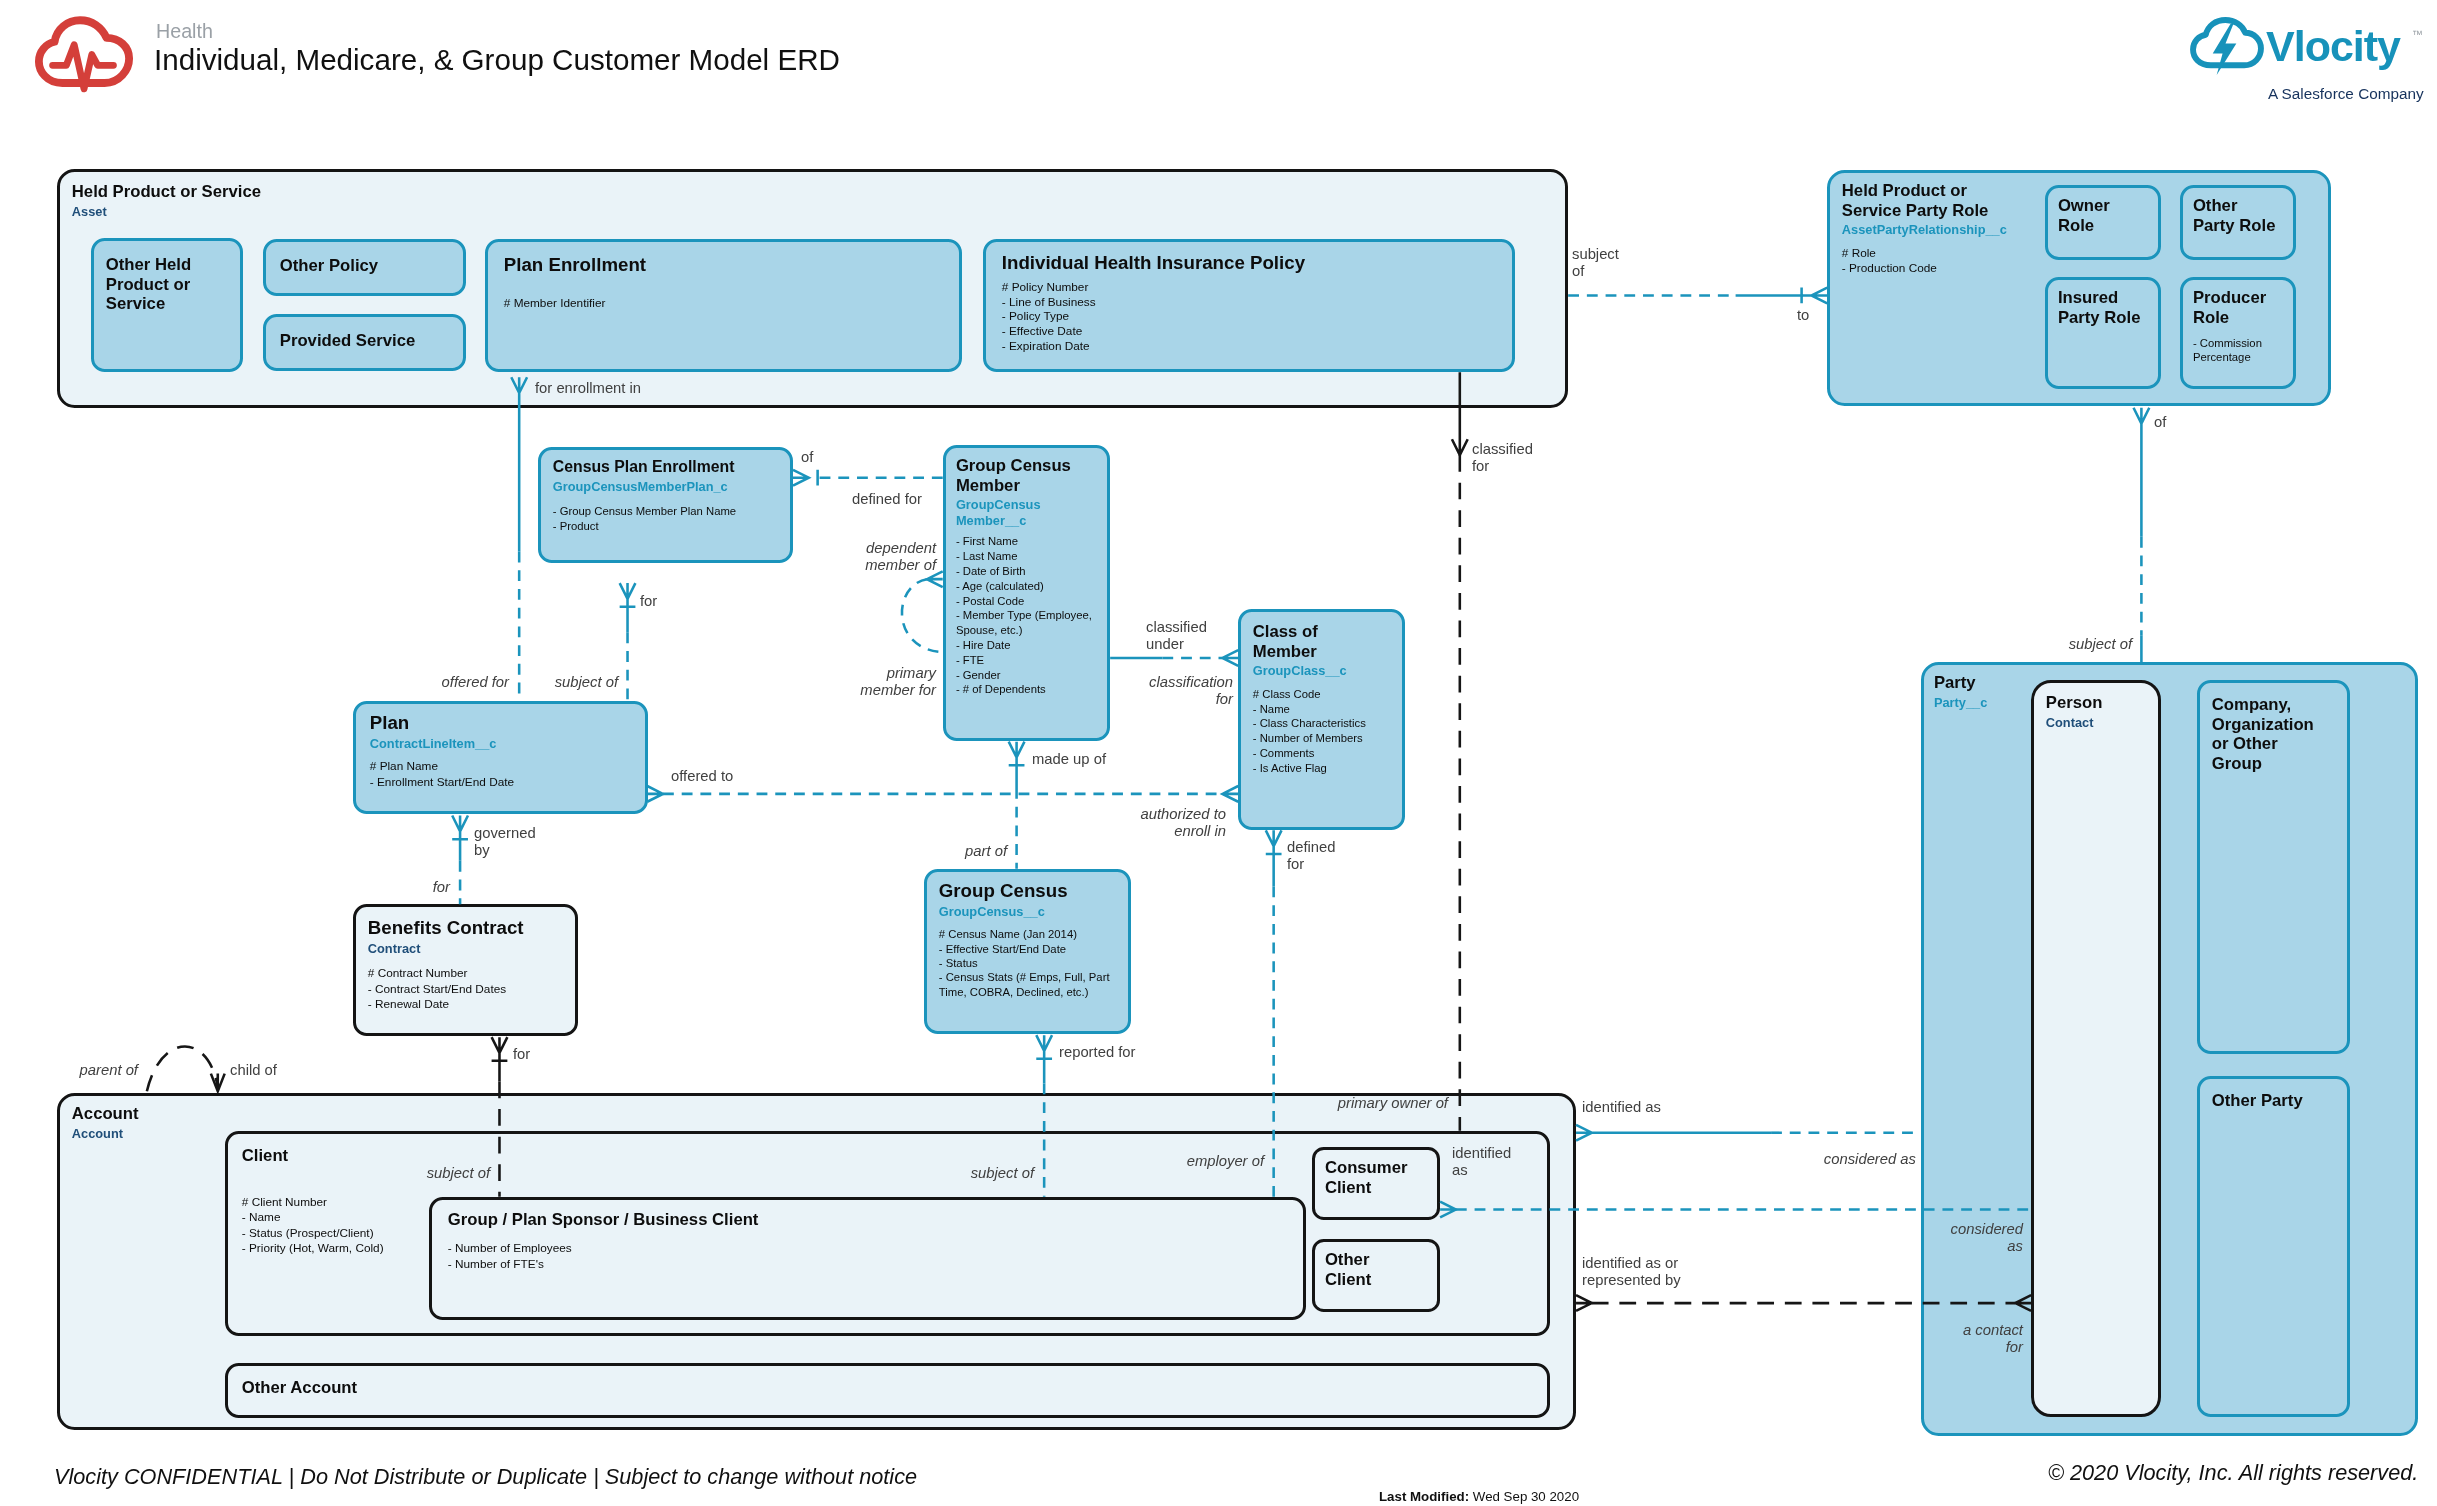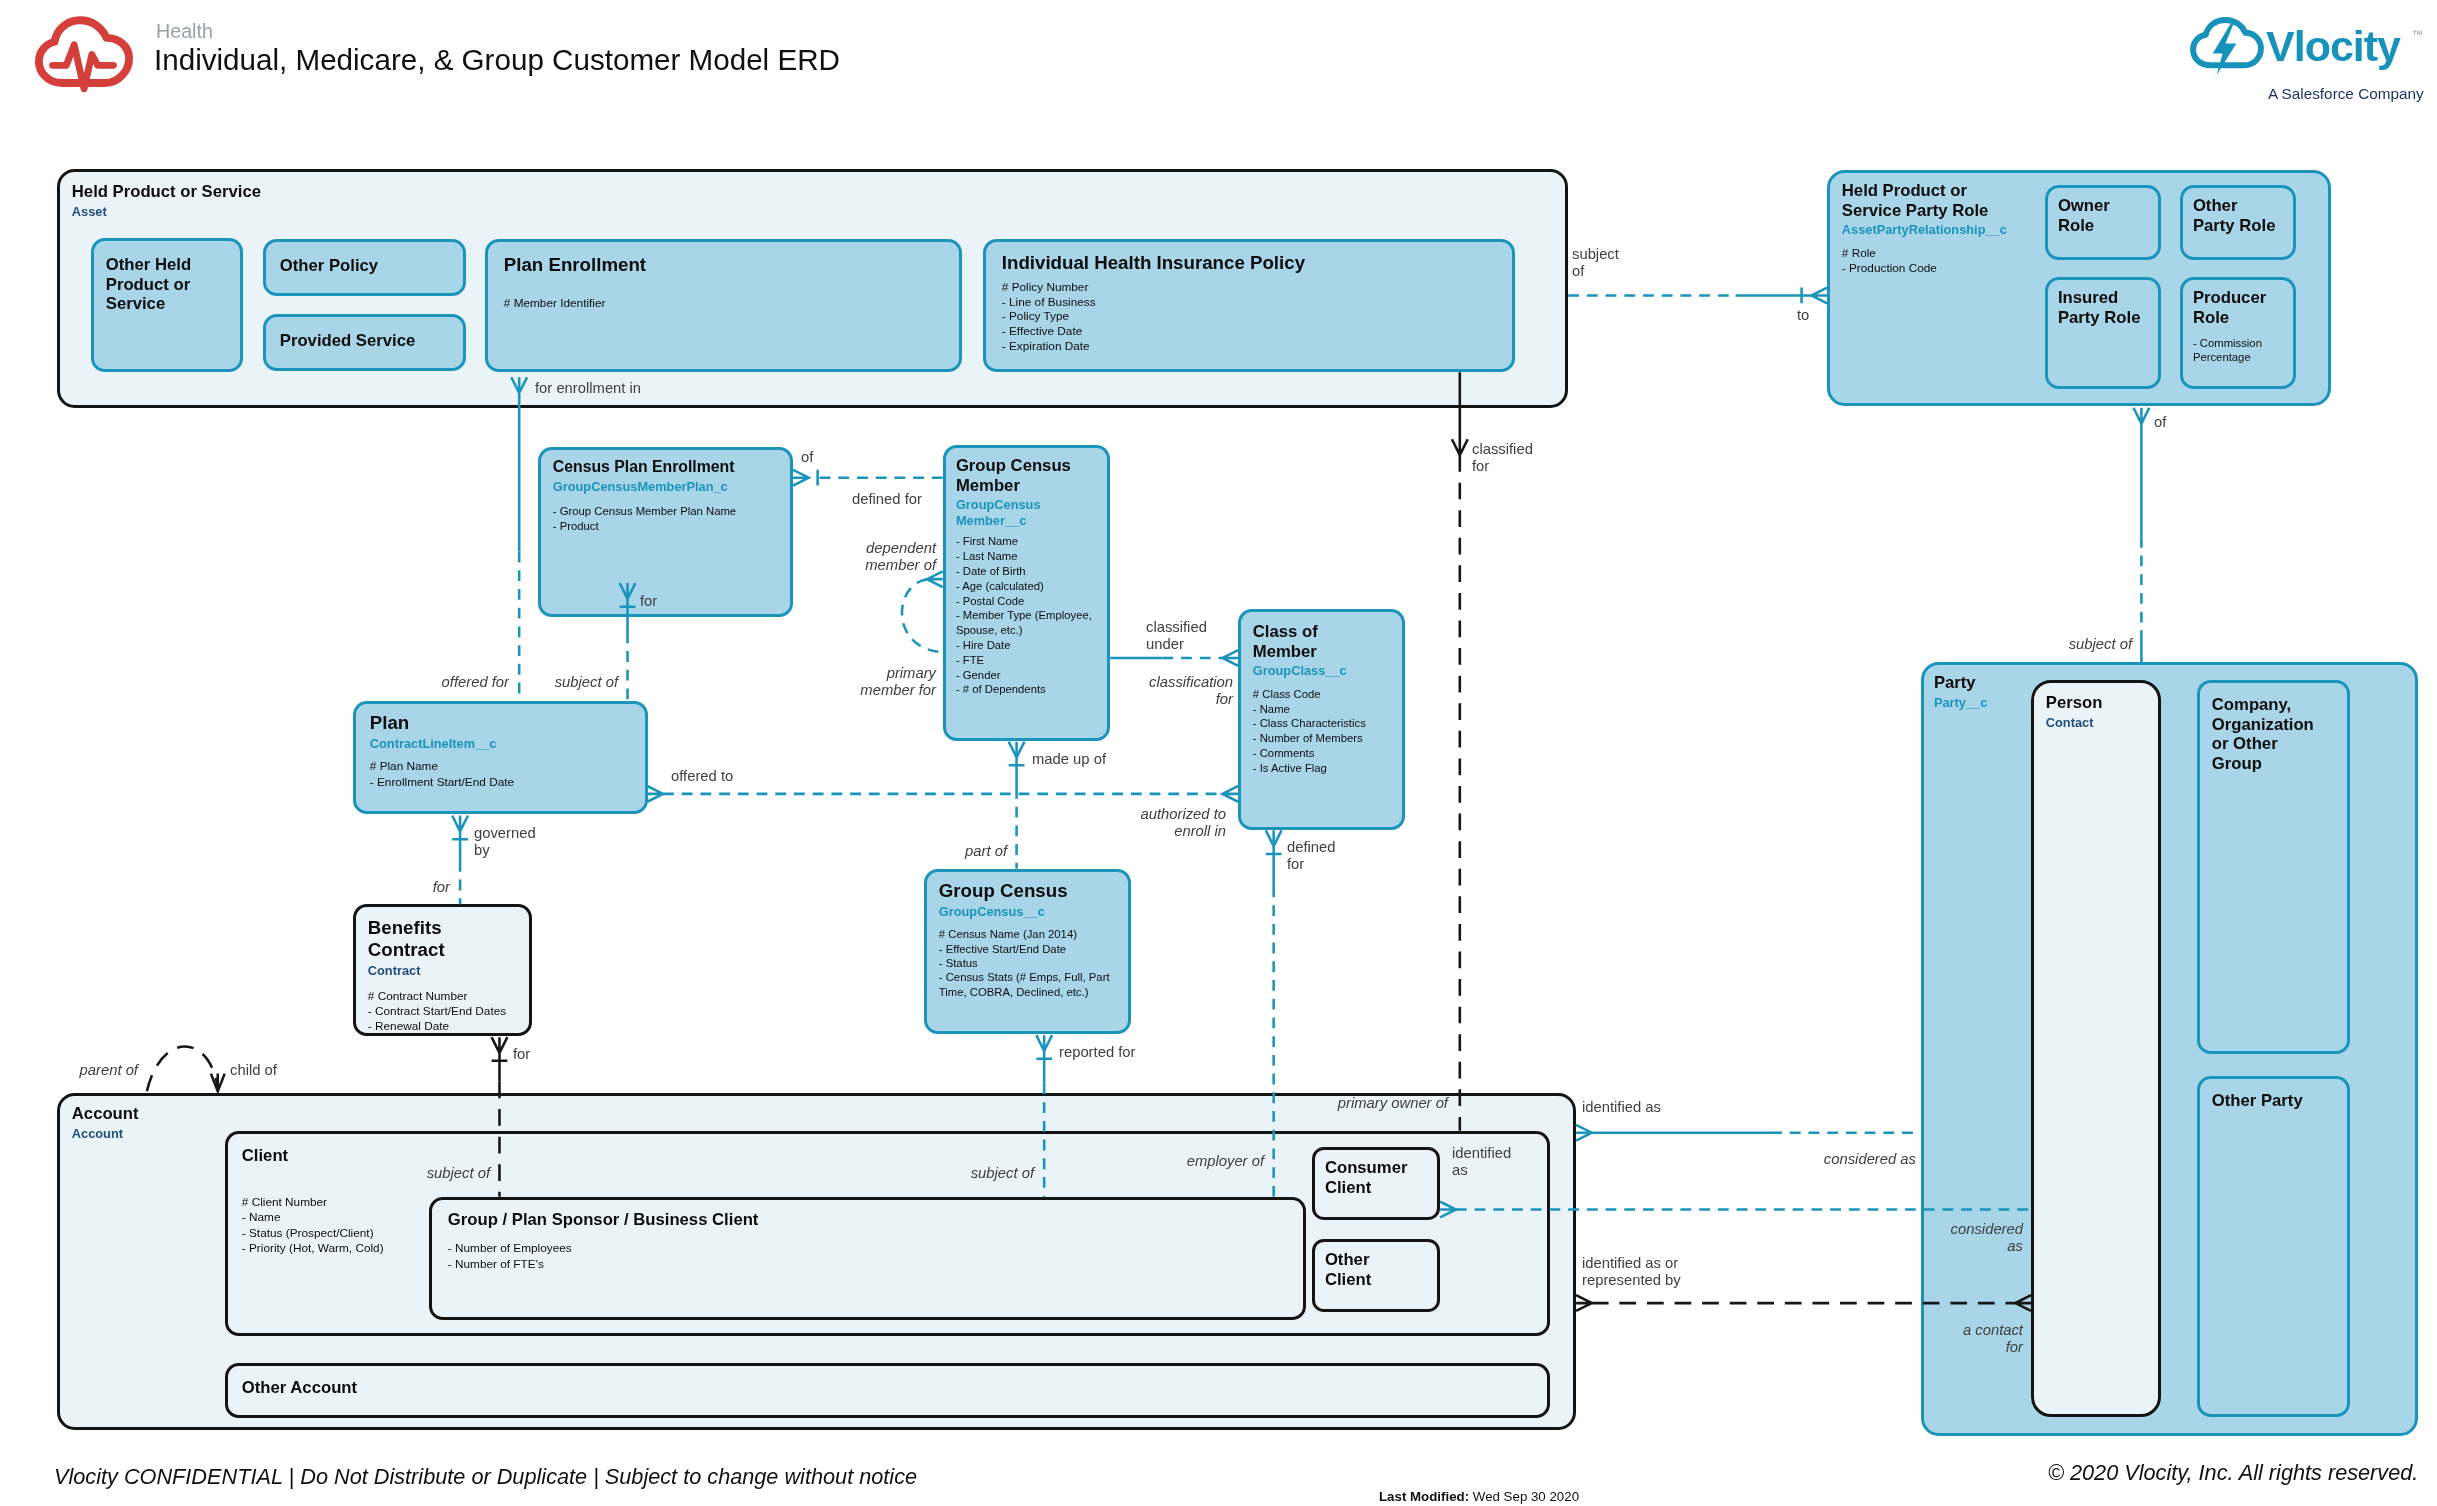--- a/index.html
+++ b/index.html
@@ -117,21 +117,21 @@
     <div class="t">Insured
 Party Role</div>
   </div>
   <div class="ent teal" style="left:2180px;top:277px;width:116px;height:112px;padding:7.9px 9.9px">
     <div class="t">Producer
 Role</div>
     <div class="attrs" style="margin-top:9.9px;font-size:11.3px;line-height:13.8px">- Commission
 Percentage</div>
   </div>
 
-  <div class="ent teal" style="left:538px;top:447px;width:255px;height:170px;padding:7.9px 11.8px">
+  <div class="ent teal" style="left:538px;top:447px;width:255px;height:116px;padding:7.9px 11.8px">
     <div class="t md">Census Plan Enrollment</div>
     <div class="sub tl">GroupCensusMemberPlan_c</div>
     <div class="attrs" style="margin-top:9.9px;font-size:11.3px">- Group Census Member Plan Name
 - Product</div>
   </div>
 
   <div class="ent teal" style="left:943px;top:445px;width:167px;height:296px;padding:7.9px 9.9px">
     <div class="t">Group Census
 Member</div>
     <div class="sub tl">GroupCensus
@@ -160,21 +160,21 @@
 - Is Active Flag</div>
   </div>
 
   <div class="ent teal" style="left:353px;top:701px;width:295px;height:113px;padding:7.9px 13.8px">
     <div class="t lg">Plan</div>
     <div class="sub tl">ContractLineItem__c</div>
     <div class="attrs" style="margin-top:7.9px"># Plan Name
 - Enrollment Start/End Date</div>
   </div>
 
-  <div class="ent light" style="left:353px;top:904px;width:179px;height:132px;border-radius:13.8px">
+  <div class="ent light" style="left:353px;top:904px;width:225px;height:132px;border-radius:13.8px">
     <div class="t lg">Benefits Contract</div>
     <div class="sub navy">Contract</div>
     <div class="attrs" style="margin-top:9.9px"># Contract Number
 - Contract Start/End Dates
 - Renewal Date</div>
   </div>
 
   <div class="ent teal" style="left:924px;top:869px;width:207px;height:165px;padding:7.9px 11.8px">
     <div class="t lg">Group Census</div>
     <div class="sub tl">GroupCensus__c</div>

